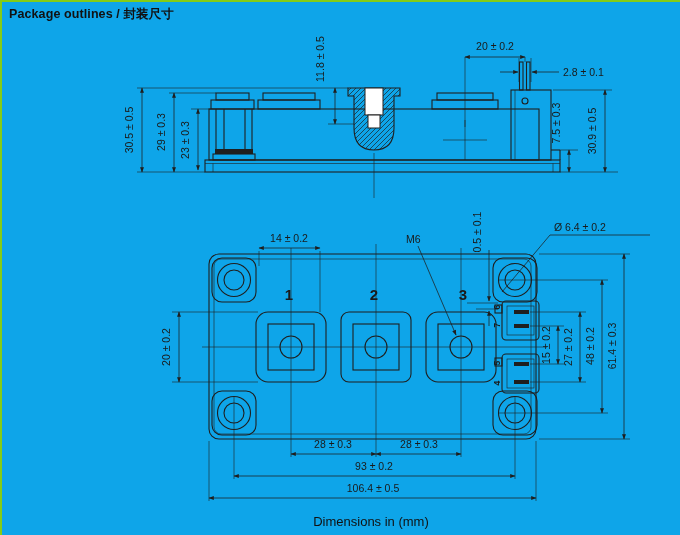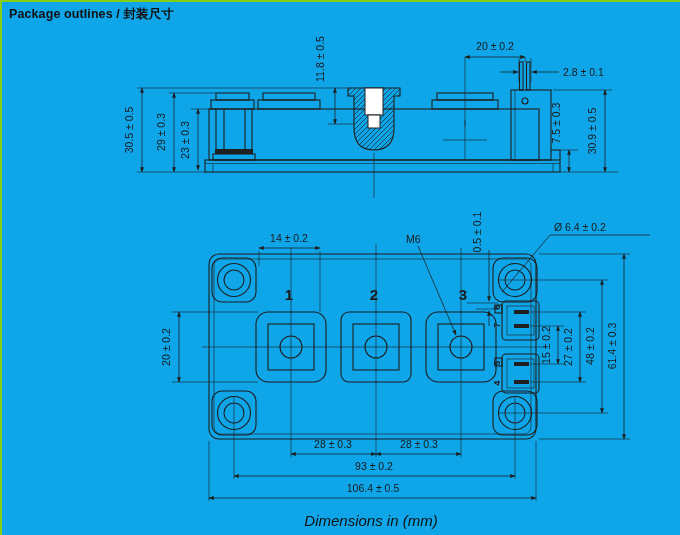--- a/index.html
+++ b/index.html
@@ -1,19 +1,19 @@
 <!DOCTYPE html>
 <html><head>
 <meta charset="utf-8">
 <style>
   html,body{margin:0;padding:0;background:#fff;}
   body{font-family:"Liberation Sans",sans-serif;}
   .frame{position:relative;width:678px;height:533px;border:2px solid #84cc16;background:#0ea5e9;overflow:hidden;}
   .title{position:absolute;top:4px;left:7px;font-size:12.5px;font-weight:bold;color:#111;letter-spacing:.1px;}
-  .footer{position:absolute;bottom:6px;left:0;width:100%;text-align:center;font-size:15px;color:#111;font-style:italic;}
+  .footer{position:absolute;bottom:6px;left:0;width:100%;text-align:center;font-size:13px;color:#111;}
   .footer span{margin-left:60px;}
   svg{position:absolute;top:0;left:0;}
   svg text{font-family:"Liberation Sans",sans-serif;font-size:10.5px;fill:#1a1a1a;}
   .num{font-size:15px;font-weight:bold;}
   .pinnum{font-size:8.5px;font-weight:bold;}
   .ln{fill:none;stroke:#1f1f1f;stroke-width:1.1;}
   .tn{fill:none;stroke:#1f1f1f;stroke-width:0.6;}
   .dim{fill:none;stroke:#1f1f1f;stroke-width:0.75;}
   .blk{fill:#1f1f1f;stroke:none;}
   .wht{fill:#fff;stroke:#1f1f1f;stroke-width:1;}

